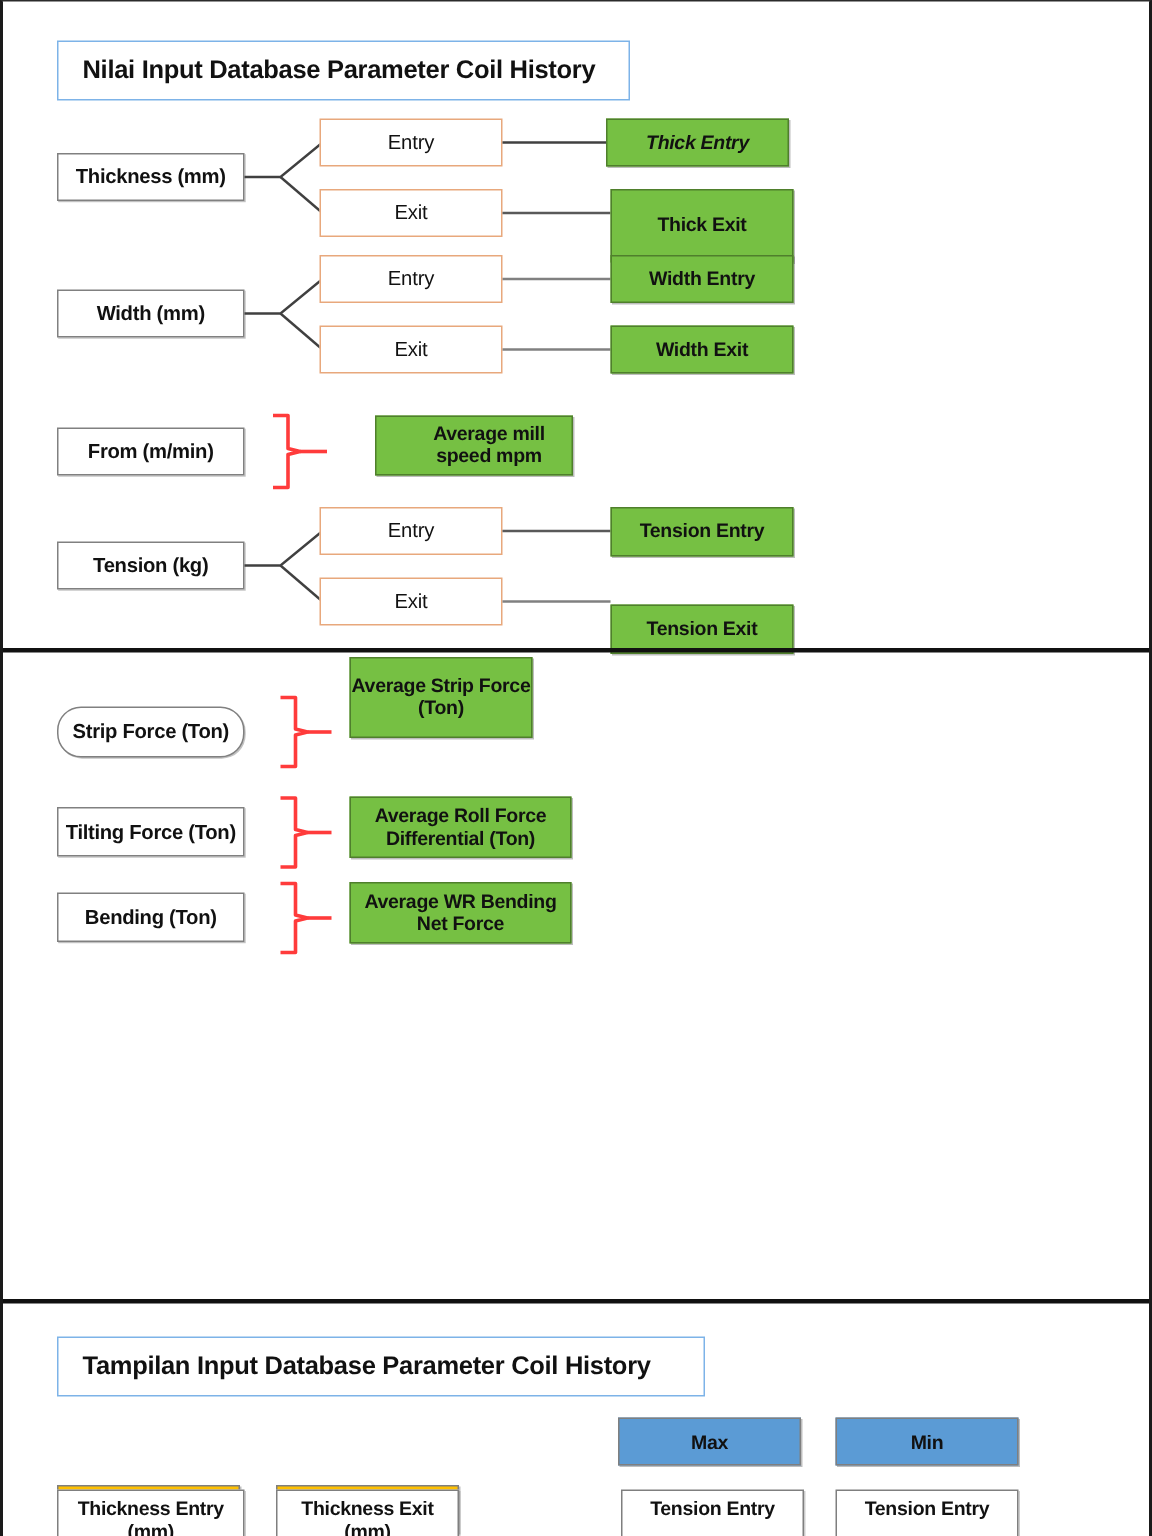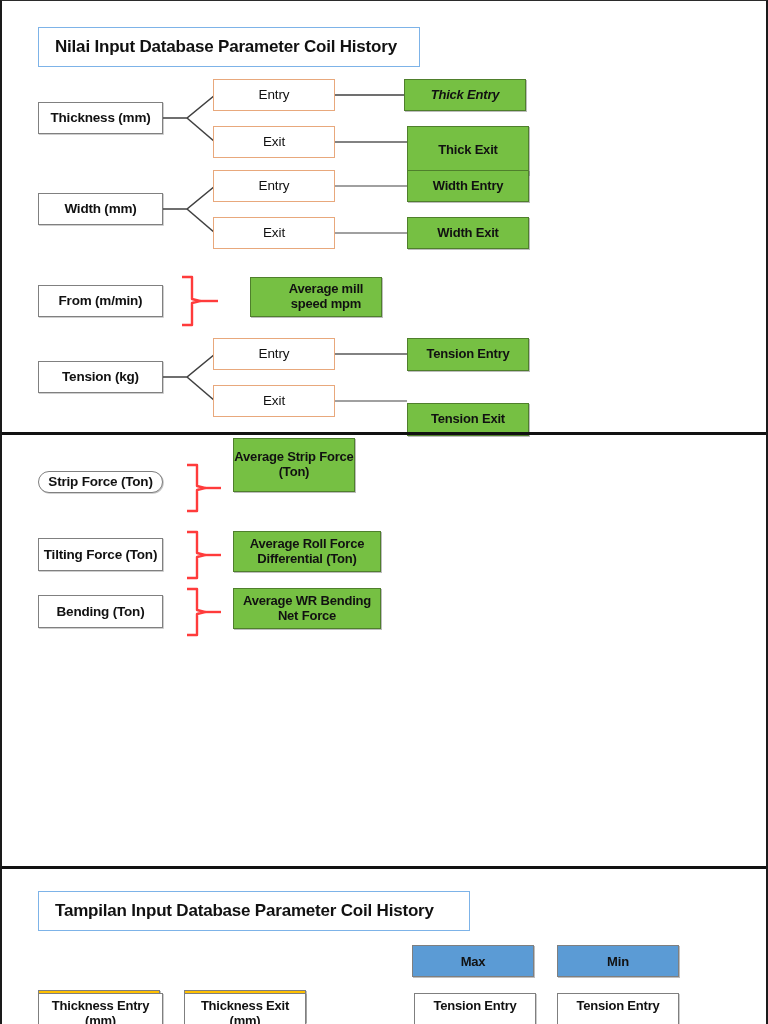--- a/index.html
+++ b/index.html
@@ -192,21 +192,21 @@
     </svg>
 
     <div class="node node-green" style="left:405px; top:337px; width:122px; height:33px;">Tension Entry</div>
     <div class="node node-green" style="left:405px; top:385px; width:122px; height:33px;margin-top:17px;">Tension Exit</div>
   </div>
 
   <div class="divider" style="top:431px;"></div>
 
   <div>
 
-    <div class="node node-param" style="left:36px; top:470px; width:125px; height:22px;border-radius:16px;">Strip Force (Ton)</div>
+    <div class="node node-param" style="left:36px; top:470px; width:125px; height:34px;border-radius:16px;">Strip Force (Ton)</div>
     <svg class="brace" style="left:183px; top:462px; width:44px; height:50px;">
       <path d="M2,2 L12,2 L12,23 L20,25 L12,27 L12,48 L2,48" stroke="#ff3b3b" stroke-width="2.4" fill="none" stroke-linejoin="round"></path>
       <path d="M20,25 L36,25" stroke="#ff3b3b" stroke-width="2.4" fill="none"></path>
     </svg>
     <div class="node node-green" style="left:231px; top:437px; width:122px; height:54px;">Average Strip Force (Ton)</div>
 
     <div class="node node-param" style="left:36px; top:537px; width:125px; height:33px;">Tilting Force (Ton)</div>
     <svg class="brace" style="left:183px; top:529px; width:44px; height:50px;">
       <path d="M2,2 L12,2 L12,23 L20,25 L12,27 L12,48 L2,48" stroke="#ff3b3b" stroke-width="2.4" fill="none" stroke-linejoin="round"></path>
       <path d="M20,25 L36,25" stroke="#ff3b3b" stroke-width="2.4" fill="none"></path>

